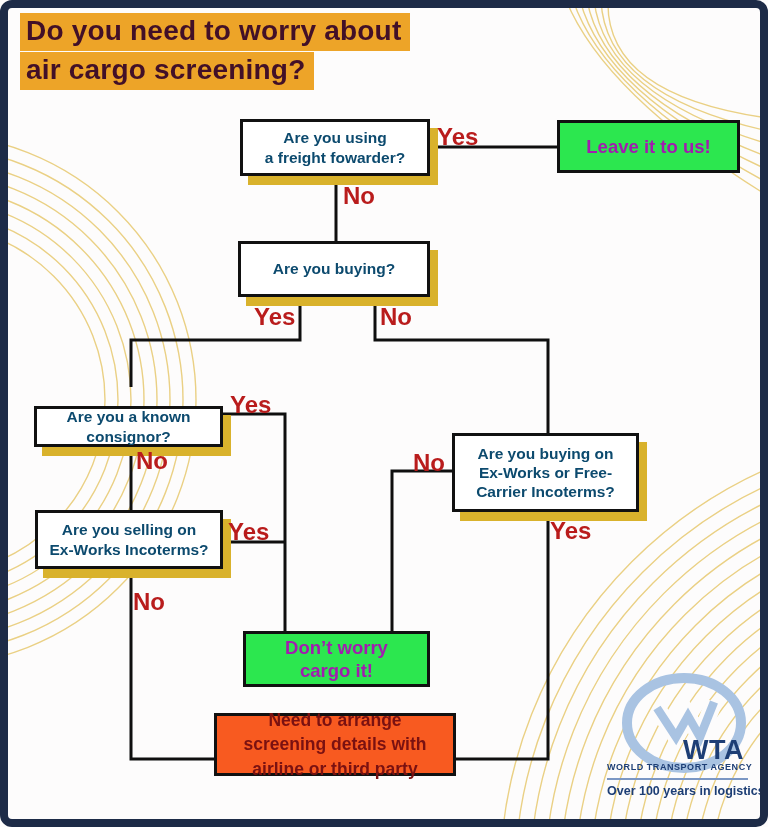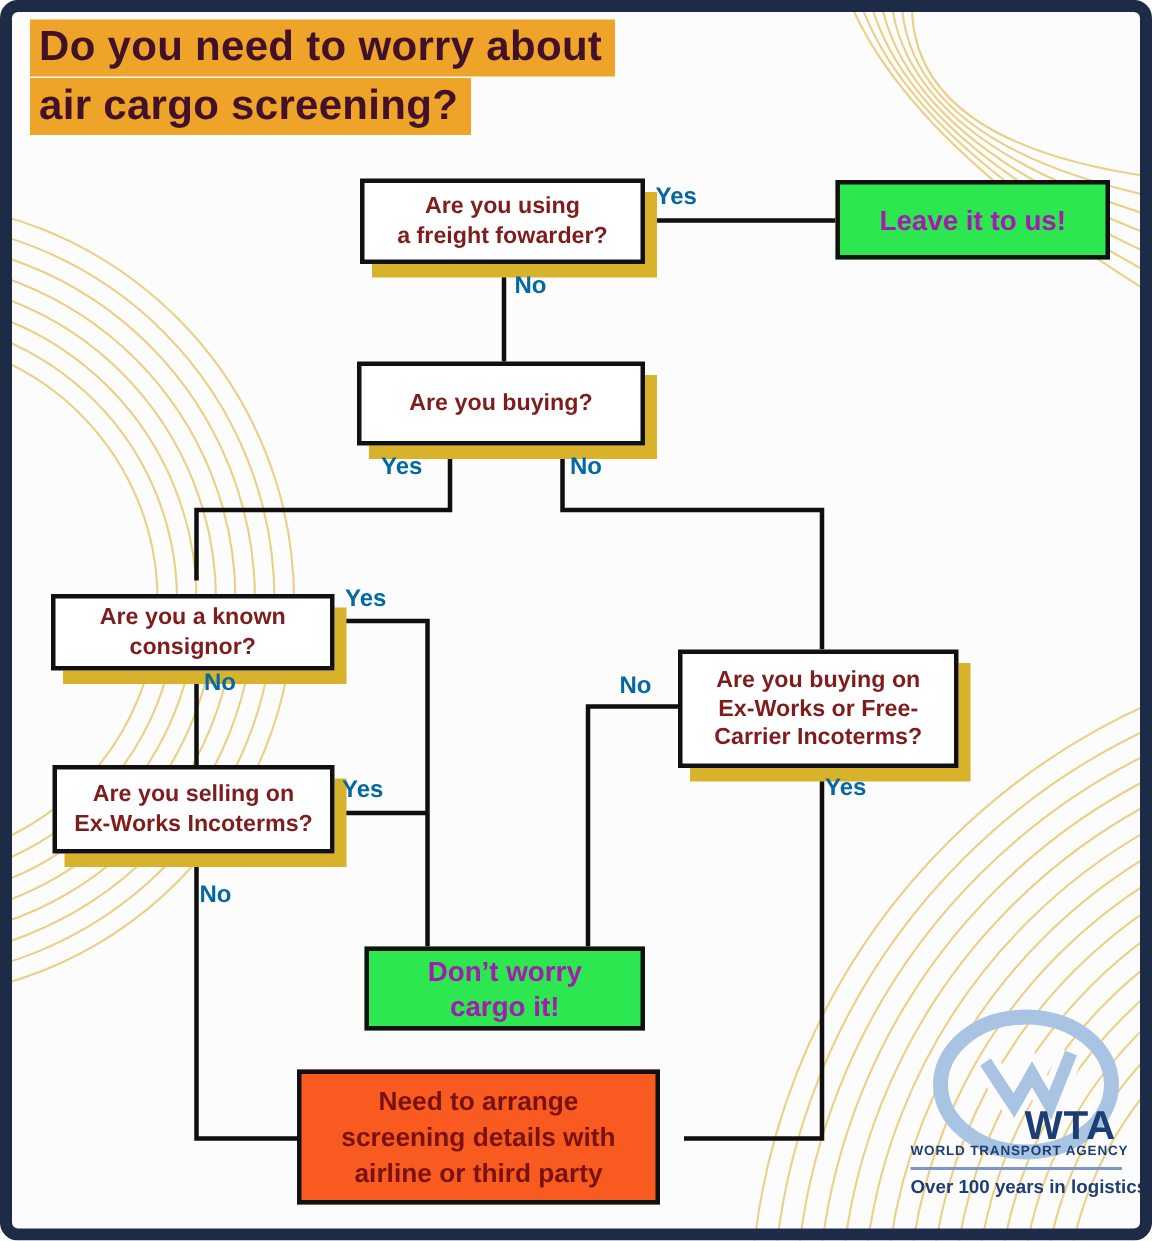--- a/index.html
+++ b/index.html
@@ -23,31 +23,31 @@
   .title .hl{
     display:inline-block;background:#eda428;padding:3px 9px 5px 6px;margin-bottom:1px;text-align:right;
   }
   .node{
     position:absolute;z-index:2;display:flex;flex-direction:column;
     align-items:center;justify-content:center;text-align:center;
     border:3px solid #111;box-sizing:border-box;
   }
   .node .ln{display:block;}
   .q{
-    background:#ffffff;color:#7f1d1d;font-weight:bold;font-size:15.5px;line-height:1.24;
+    background:#ffffff;color:#0c4a6e;font-weight:bold;font-size:15.5px;line-height:1.24;
     box-shadow:8px 9px 0 #d9b22c;
   }
   .ans-green{
     background:#2ce74f;color:#a21caf;font-weight:800;font-size:18.5px;line-height:1.25;
   }
   .ans-orange{
     background:#f85a20;color:#7a1111;font-weight:800;font-size:17.5px;line-height:1.38;
   }
   .edge-label{
-    position:absolute;z-index:2;font-weight:800;font-size:16px;color:#0369a1;
+    position:absolute;z-index:2;font-weight:800;font-size:24px;color:#b91c1c;
   }
   .logo-text{position:absolute;z-index:2;color:#1d3e75;}
   .logo-wta{left:683px;top:735px;font-size:27px;font-weight:800;letter-spacing:.5px;}
   .logo-name{left:607px;top:762px;font-size:9px;font-weight:bold;letter-spacing:.55px;}
   .logo-divider{position:absolute;z-index:2;left:607px;top:778px;width:141px;height:2px;background:#7b97c4;}
   .logo-tagline{left:607px;top:784px;font-size:12.5px;font-weight:bold;}
 </style>
 </head>
 <body>
 
@@ -115,42 +115,42 @@
 </div>
 
 <div class="node ans-green" style="left:557px;top:120px;width:183px;height:53px">
   <span class="ln">Leave it to us!</span>
 </div>
 
 <div class="node q" style="left:238px;top:241px;width:192px;height:56px">
   <span class="ln">Are you buying?</span>
 </div>
 
-<div class="node q" style="left:34px;top:396px;width:189px;height:51px">
+<div class="node q" style="left:34px;top:406px;width:189px;height:41px">
   <span class="ln">Are you a known</span>
   <span class="ln">consignor?</span>
 </div>
 
 <div class="node q" style="left:452px;top:433px;width:187px;height:79px">
   <span class="ln">Are you buying on</span>
   <span class="ln">Ex-Works or Free-</span>
   <span class="ln">Carrier Incoterms?</span>
 </div>
 
 <div class="node q" style="left:35px;top:510px;width:188px;height:59px">
   <span class="ln">Are you selling on</span>
   <span class="ln">Ex-Works Incoterms?</span>
 </div>
 
 <div class="node ans-green" style="left:243px;top:631px;width:187px;height:56px">
   <span class="ln">Don’t worry</span>
   <span class="ln">cargo it!</span>
 </div>
 
-<div class="node ans-orange" style="left:198px;top:713px;width:242px;height:90px">
+<div class="node ans-orange" style="left:214px;top:713px;width:242px;height:63px">
   <span class="ln">Need to arrange</span>
   <span class="ln">screening details with</span>
   <span class="ln">airline or third party</span>
 </div>
 
 <div class="edge-label" style="left:437px;top:123px">Yes</div>
 <div class="edge-label" style="left:343px;top:182px">No</div>
 <div class="edge-label" style="left:254px;top:303px">Yes</div>
 <div class="edge-label" style="left:380px;top:303px">No</div>
 <div class="edge-label" style="left:230px;top:391px">Yes</div>

